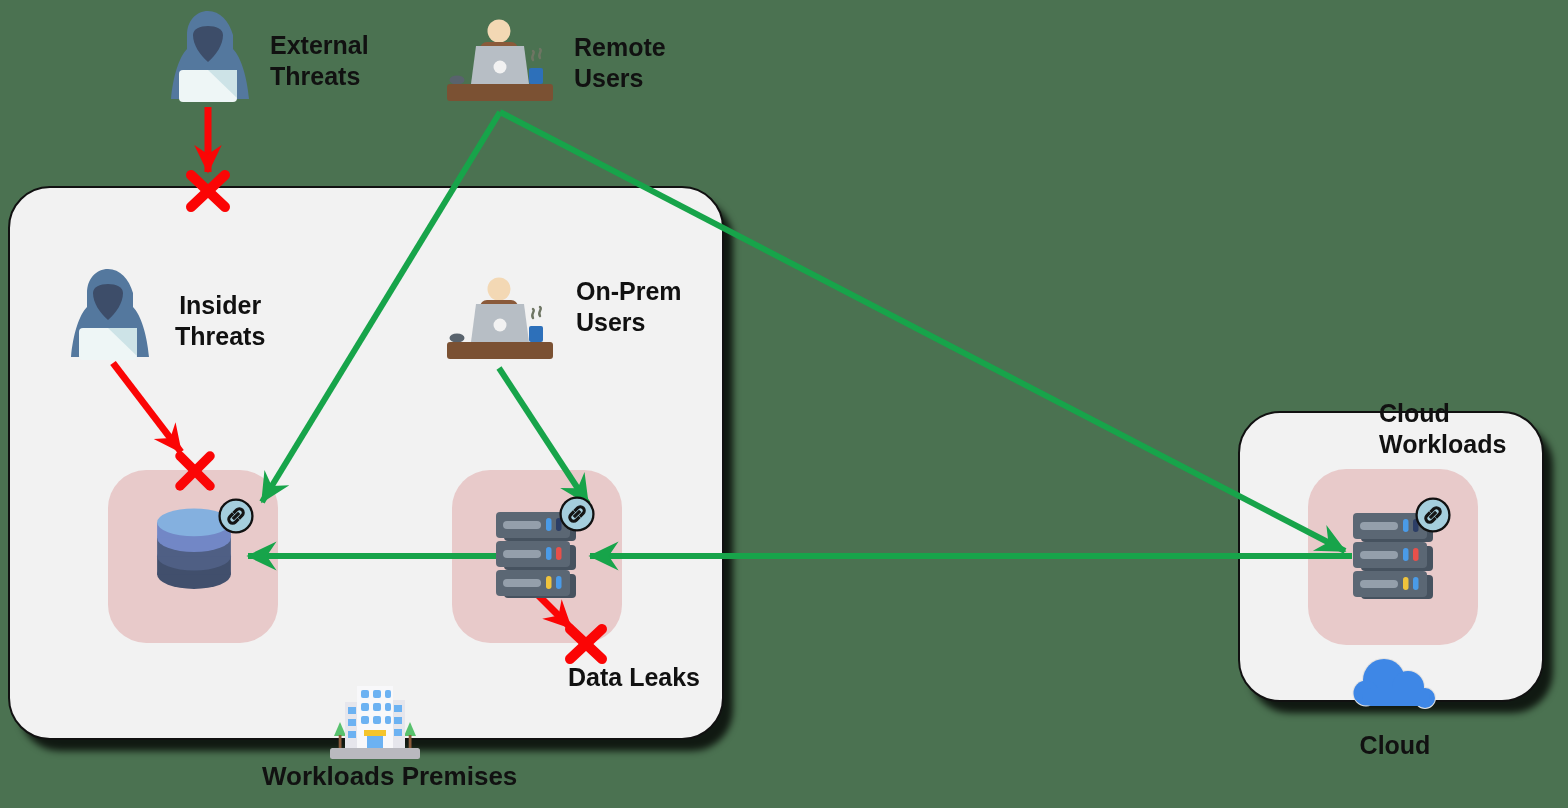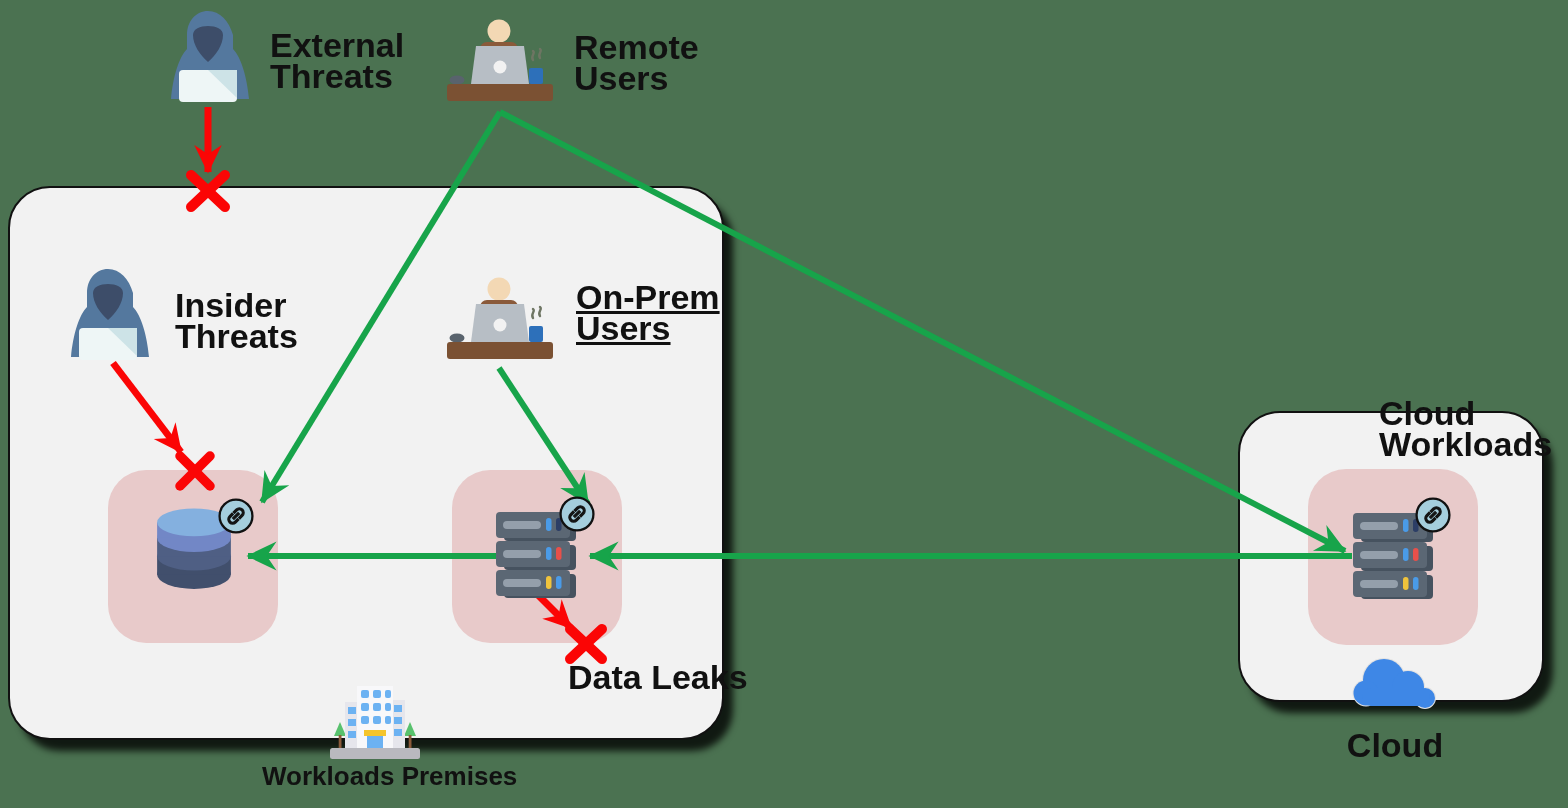--- a/index.html
+++ b/index.html
@@ -12,21 +12,21 @@
     position:absolute;background:#f2f2f2;border:2.5px solid #111;
     border-radius:42px;box-shadow:10px 12px 7px -1px rgba(0,0,0,0.78);
     z-index:1;
   }
   .tile{
     position:absolute;background:#e8caca;border-radius:38px;z-index:2;
   }
   .icon{position:absolute;z-index:4;}
   .badge{position:absolute;z-index:5;width:38px;height:38px;}
   .label{
-    position:absolute;z-index:6;color:#111;font-size:34px;line-height:31px;
+    position:absolute;z-index:6;color:#111;font-size:25px;line-height:31px;
     font-weight:600;white-space:pre-line;
   }
   #arrows{position:absolute;left:0;top:0;z-index:3;pointer-events:none;}
 </style>
 </head>
 <body style="background: rgb(75, 114, 81);">
 
 <div class="zone" style="left:8px;top:186px;width:712px;height:550px;"></div>
 <div class="zone" style="left:1238px;top:411px;width:302px;height:287px;"></div>
 
@@ -235,21 +235,21 @@
       <circle cx="73" cy="48" r="10"></circle>
       <rect x="10" y="38" width="68" height="18" rx="9"></rect>
     </g>
   </svg>
 </div>
 
 <div class="label" style="left:270px;top:30px;">External
 Threats</div>
 <div class="label" style="left:574px;top:32px;">Remote
 Users</div>
-<div class="label" style="left:175px;top:290px;">Insider
+<div class="label" style="left:175px;top:290px;text-align:center;">Insider
 Threats</div>
-<div class="label" style="left:576px;top:282px;text-decoration:underline;">On-Prem
+<div class="label" style="left:576px;top:276px;">On-Prem
 Users</div>
 <div class="label" style="left:1379px;top:398px;">Cloud
 Workloads</div>
 <div class="label" style="left:568px;top:662px;">Data Leaks</div>
 <div class="label" style="left:262px;top:761px;font-size:26px;">Workloads Premises</div>
 <div class="label" style="left:1340px;top:730px;width:110px;text-align:center;">Cloud</div>
 
 </body></html>

